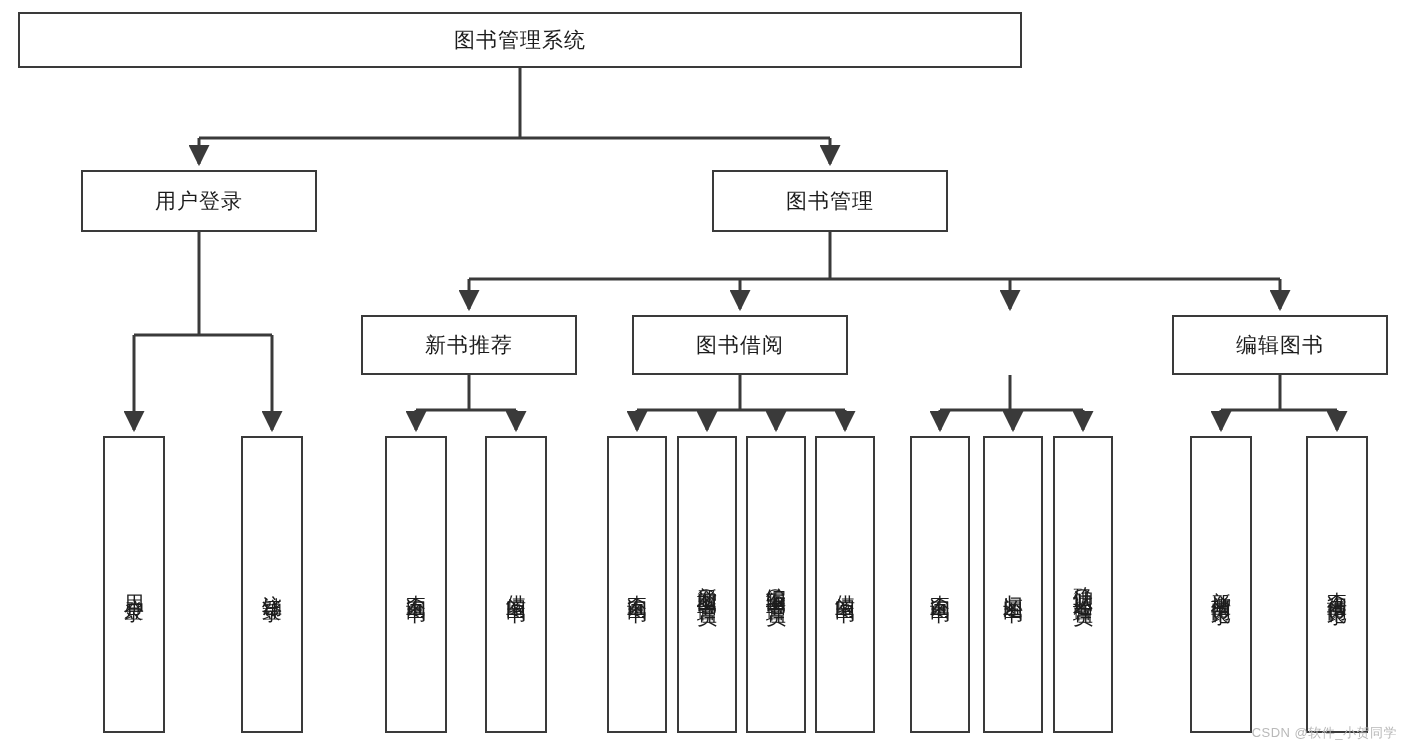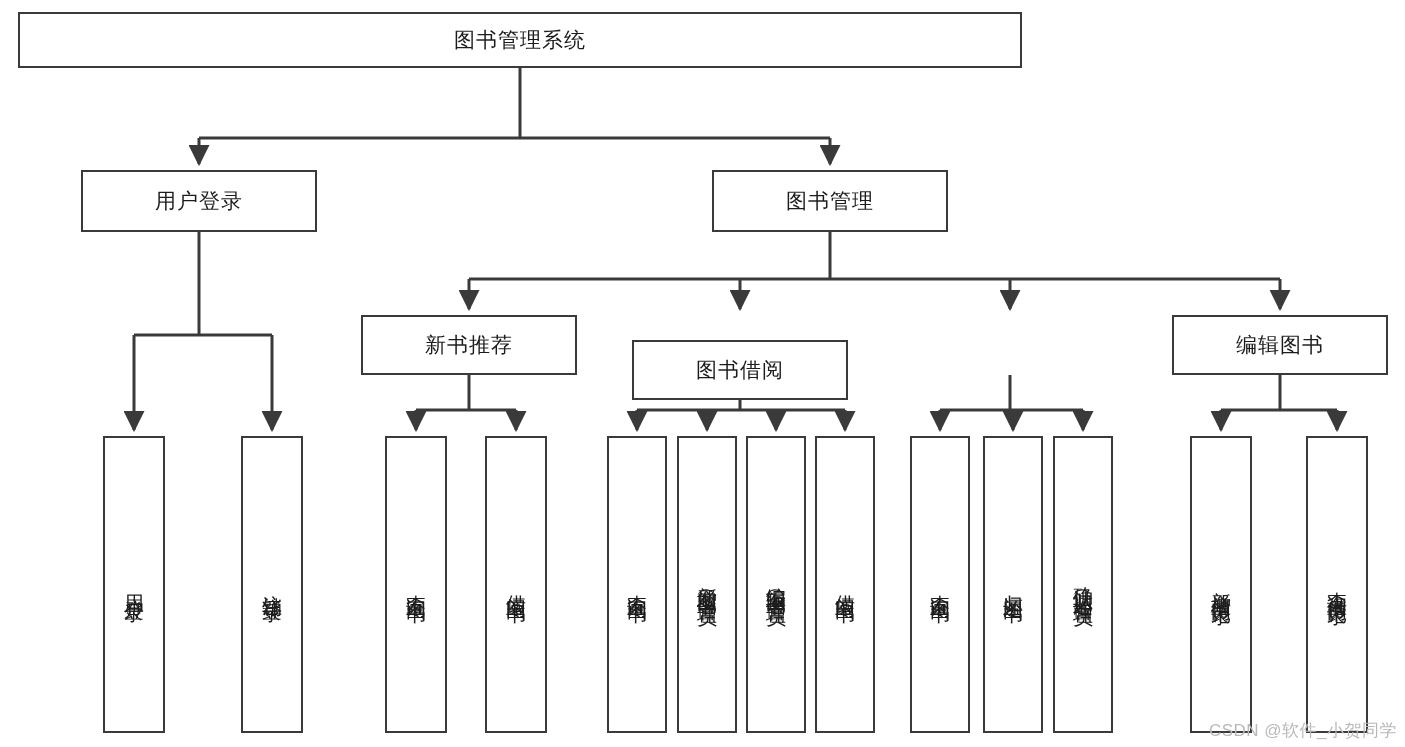--- a/index.html
+++ b/index.html
@@ -52,21 +52,21 @@
     line-height: 1.05;
     white-space: nowrap;
   }
   .node .htext {
     white-space: nowrap;
   }
   #watermark {
     position: absolute;
     right: 8px;
     bottom: 5px;
-    font-size: 17px;
+    font-size: 13px;
     color: #b9b9b9;
     letter-spacing: 0.5px;
     white-space: nowrap;
     pointer-events: none;
     text-align: center;
   }
 </style>
 </head>
 <body>
 
@@ -129,21 +129,21 @@
   <div class="node horiz" style="left:81px; top:170px; width:236px; height:62px;">
     <span class="htext">用户登录</span>
   </div>
   <div class="node horiz" style="left:712px; top:170px; width:236px; height:62px;">
     <span class="htext">图书管理</span>
   </div>
 
   <div class="node horiz" style="left:361px; top:315px; width:216px; height:60px;font-family:Liberation Serif, serif;">
     <span class="htext">新书推荐</span>
   </div>
-  <div class="node horiz" style="left:632px; top:315px; width:216px; height:60px;margin-top:25px;">
+  <div class="node horiz" style="left:632px; top:315px; width:216px; height:60px;">
     <span class="htext">图书借阅</span>
   </div>
   <div class="node horiz" style="left:1172px; top:315px; width:216px; height:60px;">
     <span class="htext">编辑图书</span>
   </div>
 
   <div class="node vert" style="left:103px; top:436px; width:62px; height:297px;">
     <span class="vtext">用户登录</span>
   </div>
   <div class="node vert" style="left:241px; top:436px; width:62px; height:297px;">

